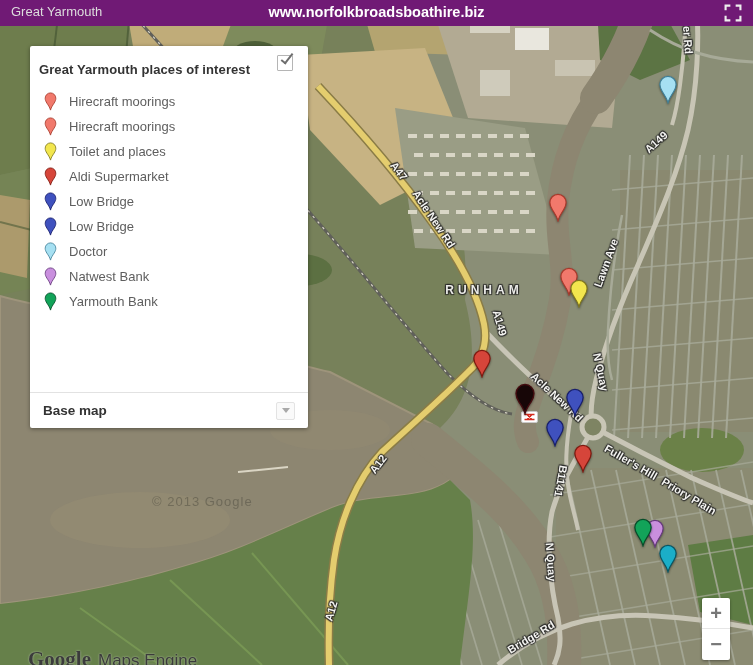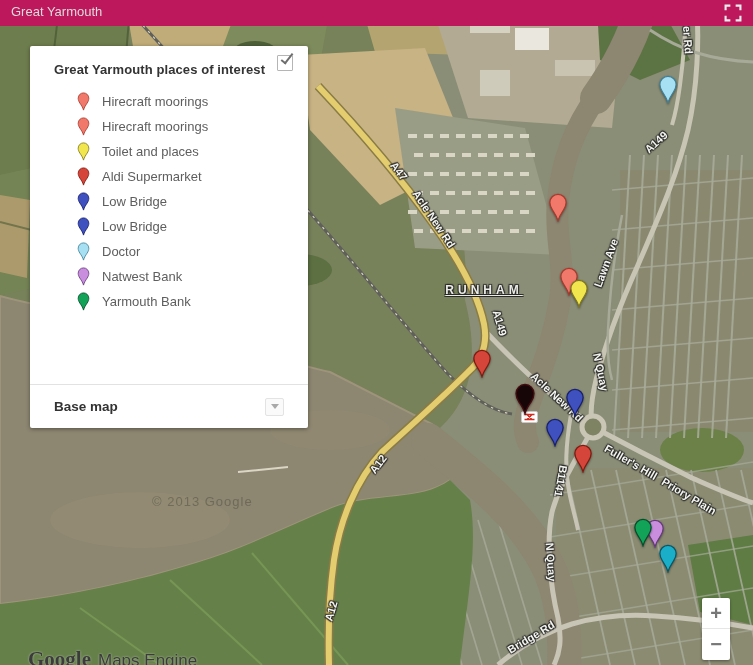--- a/index.html
+++ b/index.html
@@ -5,49 +5,49 @@
   html,body{margin:0;padding:0;background:#555;}
   *{box-sizing:border-box;}
   .stage{
     position:relative;width:753px;height:665px;overflow:hidden;
     font-family:"Liberation Sans",sans-serif;background:#77815A;
   }
   .stage > svg{position:absolute;left:0;top:0;}
 
   
   .topbar{
-    position:absolute;left:0;top:0;width:753px;height:26px;background:#be185d;
+    position:absolute;left:0;top:0;width:753px;height:26px;background:#701a75;
     z-index:40;display:flex;align-items:center;
   }
   .topbar .app-title{position:absolute;left:11px;top:4px;font-size:13px;color:#DDDDDD;}
   .topbar .site-url{position:absolute;left:0;right:0;text-align:center;top:4px;font-size:14.5px;font-weight:bold;color:#FFFFFF;}
   .fs-btn{position:absolute;right:11px;top:4px;width:18px;height:18px;cursor:pointer;}
 
   
   .panel{
     position:absolute;left:30px;top:46px;width:278px;height:382px;background:#FFFFFF;
     border-radius:2px;box-shadow:0 1px 4px rgba(0,0,0,.4);z-index:30;
   }
-  .panel-title-row{position:relative;padding:14px 15px 6px 24px;}
+  .panel-title-row{position:relative;padding:14px 15px 6px 9px;}
   .panel-title{font-size:13px;font-weight:bold;color:#333333;letter-spacing:.1px;}
   .chk{
     position:absolute;right:15px;top:9px;width:16px;height:16px;background:#fff;
     border:1px solid #B5B5B5;border-radius:1px;cursor:pointer;
   }
   .chk .tick{
     position:absolute;right:2px;top:-5px;width:6px;height:13px;
     border-right:2px solid #6E6E6E;border-bottom:2px solid #6E6E6E;transform:rotate(38deg);
   }
   .legend-items{position:absolute;left:0;top:43px;width:100%;}
-  .lrow{display:flex;align-items:center;height:25px;padding-left:47px;cursor:pointer;}
+  .lrow{display:flex;align-items:center;height:25px;padding-left:14px;cursor:pointer;}
   .lrow svg{flex:0 0 auto;margin-right:12px;}
   .lrow span{font-size:13px;color:#5E5E5E;}
   .basemap-row{
-    position:absolute;left:0;bottom:0;width:100%;height:44px;border-top:1px solid #E2E2E2;
-    display:flex;align-items:center;padding:0 24px;
+    position:absolute;left:0;bottom:0;width:100%;height:36px;border-top:1px solid #E2E2E2;
+    display:flex;align-items:center;padding:0 13px;
   }
   .basemap-label{font-size:13.5px;font-weight:bold;color:#333333;}
   .dd-btn{
     margin-left:auto;width:19px;height:18px;background:#FAFAFA;border:1px solid #E3E3E3;
     border-radius:2px;display:flex;align-items:center;justify-content:center;cursor:pointer;
   }
   .dd-btn .caret{width:0;height:0;border-left:4px solid transparent;border-right:4px solid transparent;border-top:5px solid #A9A9A9;}
 
   
   .map-label{
@@ -235,20 +235,21 @@
     <circle cx="593" cy="427" r="11" fill="#7E8463" stroke="#C9C6B6" stroke-width="5"></circle>
   </svg>
 
   <svg class="rail-ic" style="left:521px;top:411px" width="17" height="12" viewBox="0 0 17 12">
     <rect x="0.5" y="0.5" width="16" height="11" rx="1.5" fill="#FFFFFF" stroke="#C9C9C9" stroke-width="1"></rect>
     <path d="M3.5,3.5 H13.5 M3.5,8.5 H13.5 M6,3.5 L11,8.5 M11,3.5 L6,8.5" stroke="#D42B1E" stroke-width="1.4" fill="none"></path>
   </svg>
 
   <div class="topbar">
     <div class="app-title">Great Yarmouth</div>
+    <div class="site-url">www.norfolkbroadsboathire.biz</div>
     <svg class="fs-btn" viewBox="0 0 17 17">
       <path d="M1.5,6 V1.5 H6 M11,1.5 H15.5 V6 M15.5,11 V15.5 H11 M6,15.5 H1.5 V11" fill="none" stroke="#EDEDED" stroke-width="2"></path>
     </svg>
   </div>
 
   <div class="panel">
     <div class="panel-title-row">
       <span class="panel-title">Great Yarmouth places of interest</span>
       <span class="chk">
           <span class="tick"></span>
@@ -359,21 +360,21 @@
         <path d="M10,28.6 C8.8,24 6.2,20.6 4.3,17.6 C2.6,14.9 1.6,12.6 1.6,9.9 C1.6,5.2 5.3,1.4 10,1.4 C14.7,1.4 18.4,5.2 18.4,9.9 C18.4,12.6 17.4,14.9 15.7,17.6 C13.8,20.6 11.2,24 10,28.6 Z" fill="#C98FDE" stroke="#653A7C" stroke-width="1.3"></path>
       </svg></div>
     <div class="pin" style="left: 633px; top: 518px;"><svg width="20" height="29" viewBox="0 0 20 30">
         <path d="M10,28.6 C8.8,24 6.2,20.6 4.3,17.6 C2.6,14.9 1.6,12.6 1.6,9.9 C1.6,5.2 5.3,1.4 10,1.4 C14.7,1.4 18.4,5.2 18.4,9.9 C18.4,12.6 17.4,14.9 15.7,17.6 C13.8,20.6 11.2,24 10,28.6 Z" fill="#12A359" stroke="#064D29" stroke-width="1.3"></path>
       </svg></div>
     <div class="pin" style="left: 658px; top: 544px;"><svg width="20" height="29" viewBox="0 0 20 30">
         <path d="M10,28.6 C8.8,24 6.2,20.6 4.3,17.6 C2.6,14.9 1.6,12.6 1.6,9.9 C1.6,5.2 5.3,1.4 10,1.4 C14.7,1.4 18.4,5.2 18.4,9.9 C18.4,12.6 17.4,14.9 15.7,17.6 C13.8,20.6 11.2,24 10,28.6 Z" fill="#1BAEC8" stroke="#095664" stroke-width="1.3"></path>
       </svg></div>
     <div class="map-label road" style="left: 399px; top: 171px; transform: translate(-50%, -50%) rotate(52deg);">A47</div>
     <div class="map-label road" style="left: 434px; top: 219px; transform: translate(-50%, -50%) rotate(56deg);">Acle New Rd</div>
-    <div class="map-label place" style="left: 484px; top: 290px; transform: translate(-50%, -50%) rotate(0deg); text-decoration: underline;">RUNHAM</div>
+    <div class="map-label place" style="left: 484px; top: 290px; transform: translate(-50%, -50%) rotate(0deg);">RUNHAM</div>
     <div class="map-label road" style="left: 500px; top: 323px; transform: translate(-50%, -50%) rotate(74deg);">A149</div>
     <div class="map-label road" style="left: 656px; top: 142px; transform: translate(-50%, -50%) rotate(-42deg);">A149</div>
     <div class="map-label road" style="left: 688px; top: 40px; transform: translate(-50%, -50%) rotate(86deg);">er Rd</div>
     <div class="map-label road" style="left: 606px; top: 263px; transform: translate(-50%, -50%) rotate(-70deg);">Lawn Ave</div>
     <div class="map-label road" style="left: 601px; top: 372px; transform: translate(-50%, -50%) rotate(78deg);">N Quay</div>
     <div class="map-label road" style="left: 557px; top: 397px; transform: translate(-50%, -50%) rotate(43deg);">Acle New Rd</div>
     <div class="map-label road" style="left: 631px; top: 462px; transform: translate(-50%, -50%) rotate(30deg);">Fuller's Hill</div>
     <div class="map-label road" style="left: 689px; top: 496px; transform: translate(-50%, -50%) rotate(31deg);">Priory Plain</div>
     <div class="map-label road" style="left: 561px; top: 481px; transform: translate(-50%, -50%) rotate(100deg);">B1141</div>
     <div class="map-label road" style="left: 551px; top: 562px; transform: translate(-50%, -50%) rotate(86deg);">N Quay</div>

